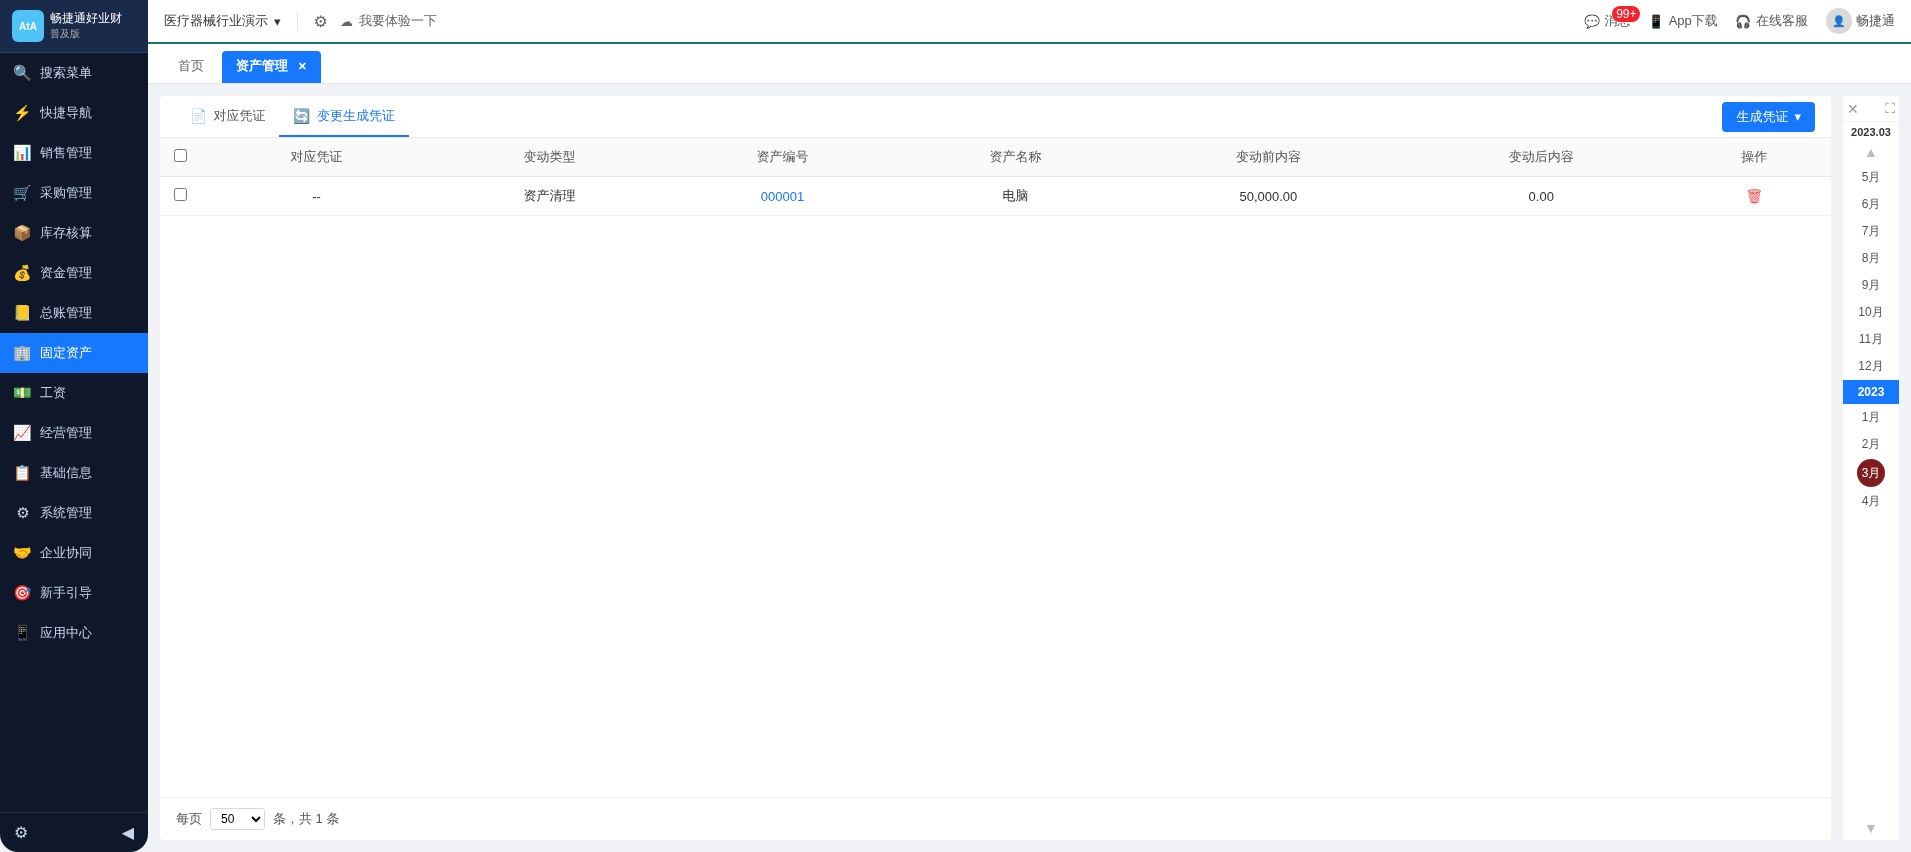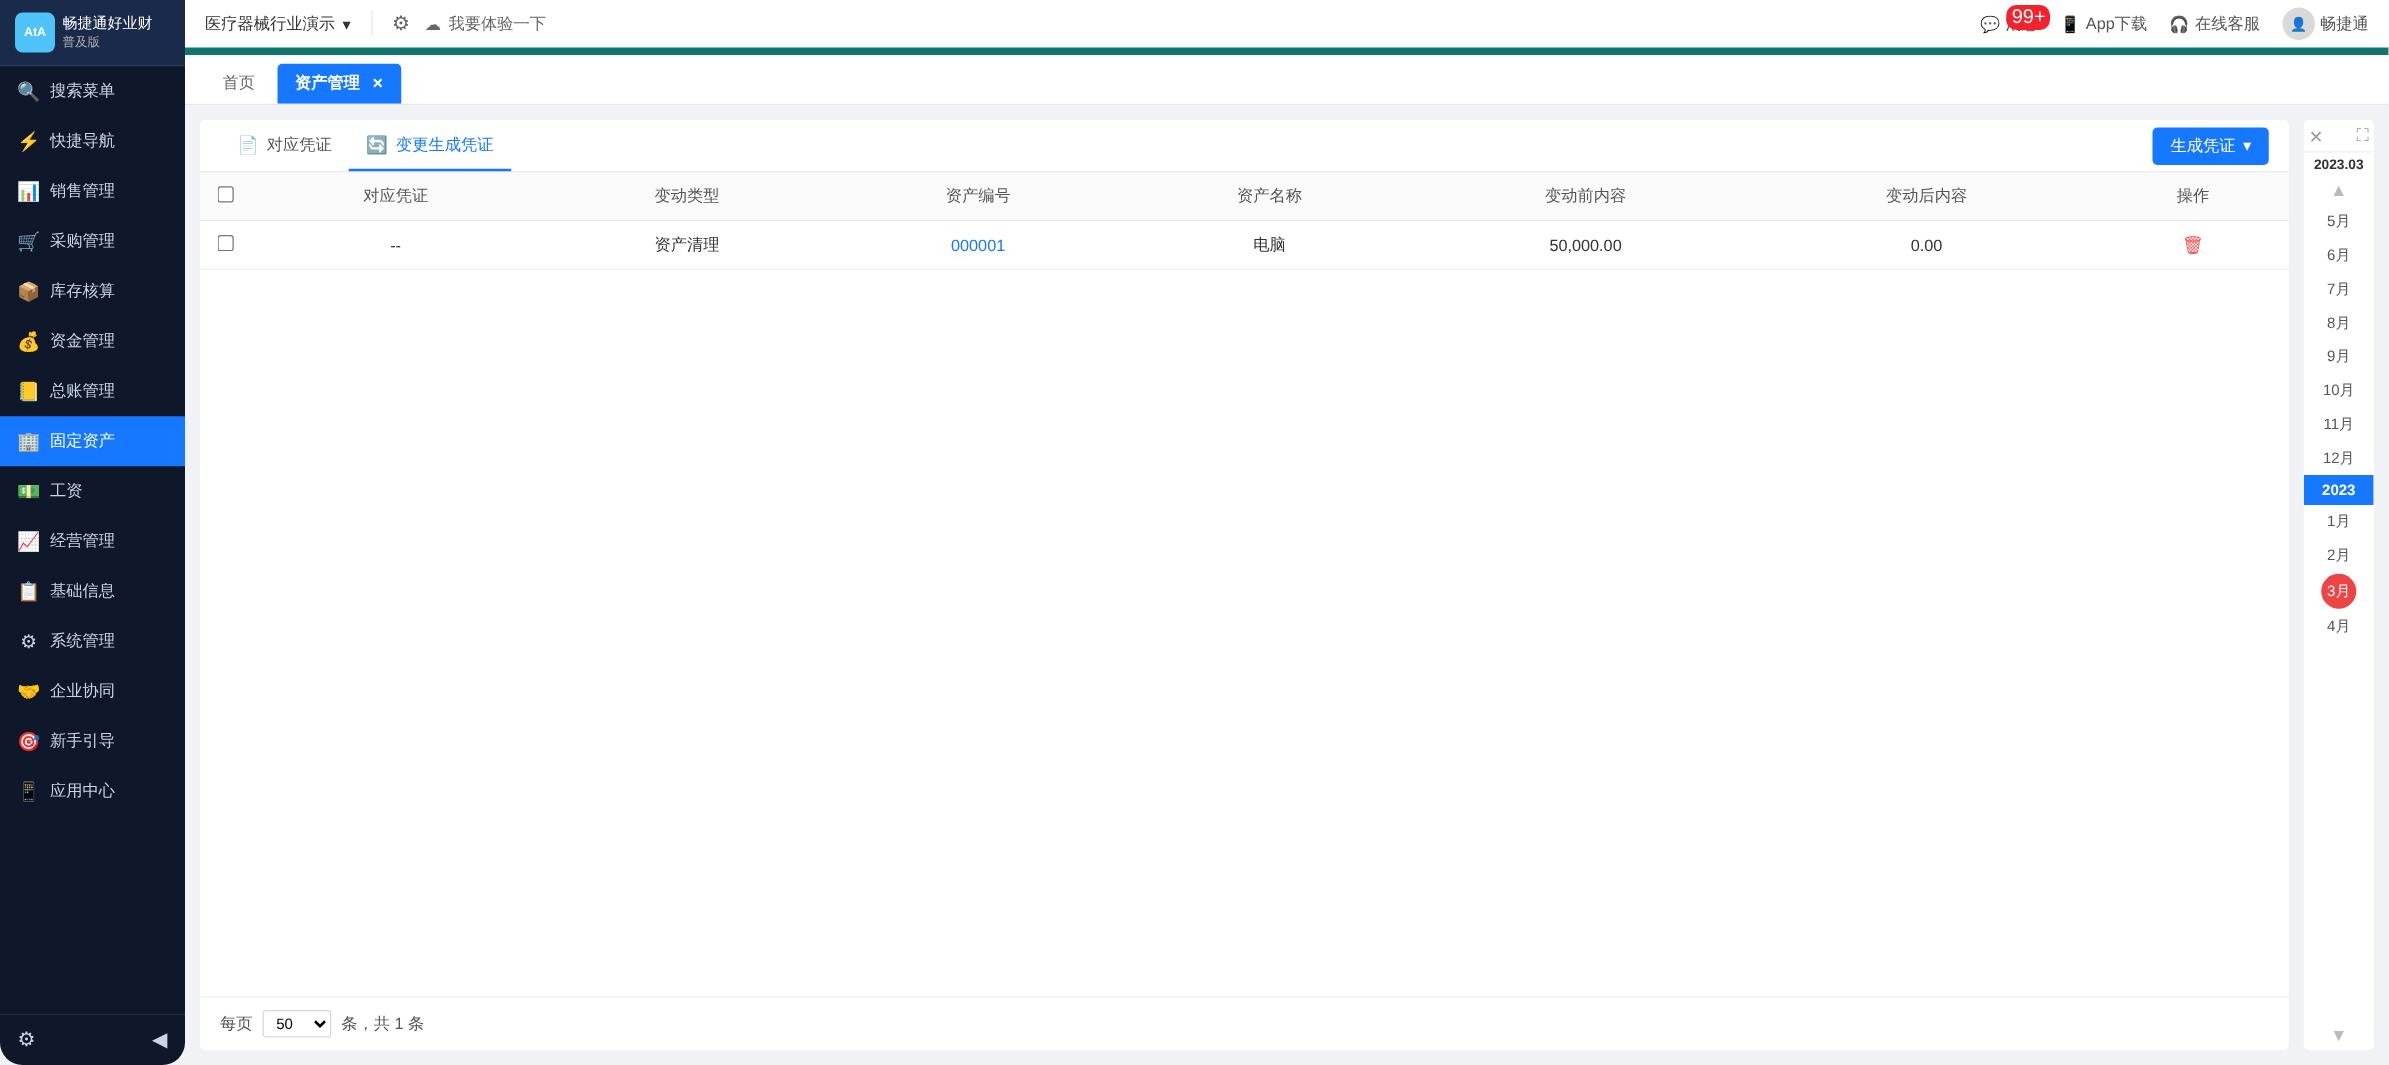--- a/index.html
+++ b/index.html
@@ -64,21 +64,21 @@
       overflow: hidden;
     }
 
     
     .topbar {
       background: white;
       height: 44px;
       display: flex;
       align-items: center;
       padding: 0 16px;
-      border-bottom: 6px solid #0f766e;
+      border-bottom: 2px solid #0f766e;
       gap: 12px;
       flex-shrink: 0;
     }
     .topbar-company {
       display: flex;
       align-items: center;
       gap: 6px;
       font-size: 13px;
       color: #333;
       cursor: pointer;
@@ -104,21 +104,21 @@
       align-items: center;
       gap: 4px;
       color: #555;
       font-size: 13px;
       cursor: pointer;
       position: relative;
     }
     .badge {
       background: #f5222d;
       color: white;
-      font-size: 16px;
+      font-size: 12px;
       padding: 1px 4px;
       border-radius: 8px;
       position: absolute;
       top: -6px;
       right: -10px;
     }
     .topbar-avatar {
       width: 26px; height: 26px;
       background: #d9d9d9;
       border-radius: 50%;
@@ -295,21 +295,21 @@
       color: #555;
       cursor: pointer;
       width: 100%;
     }
     .date-item.current-year {
       background: #1677ff;
       color: white;
       font-weight: bold;
     }
     .date-item.active-month {
-      background: #ef4444;
+      background: #7f1d1d;
       color: white;
       border-radius: 50%;
       width: 28px;
       height: 28px;
       margin: 1px auto;
     }
     .date-nav-arrow {
       color: #bbb;
       font-size: 14px;
       cursor: pointer;

